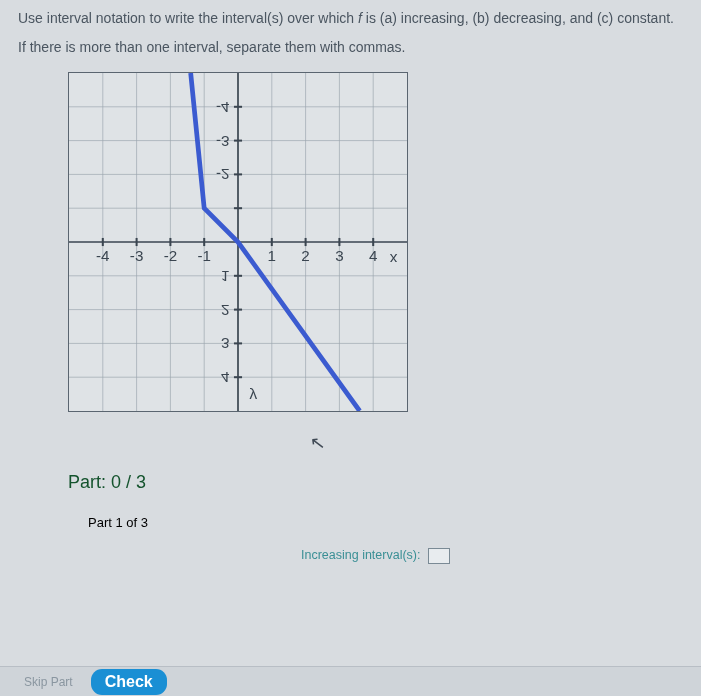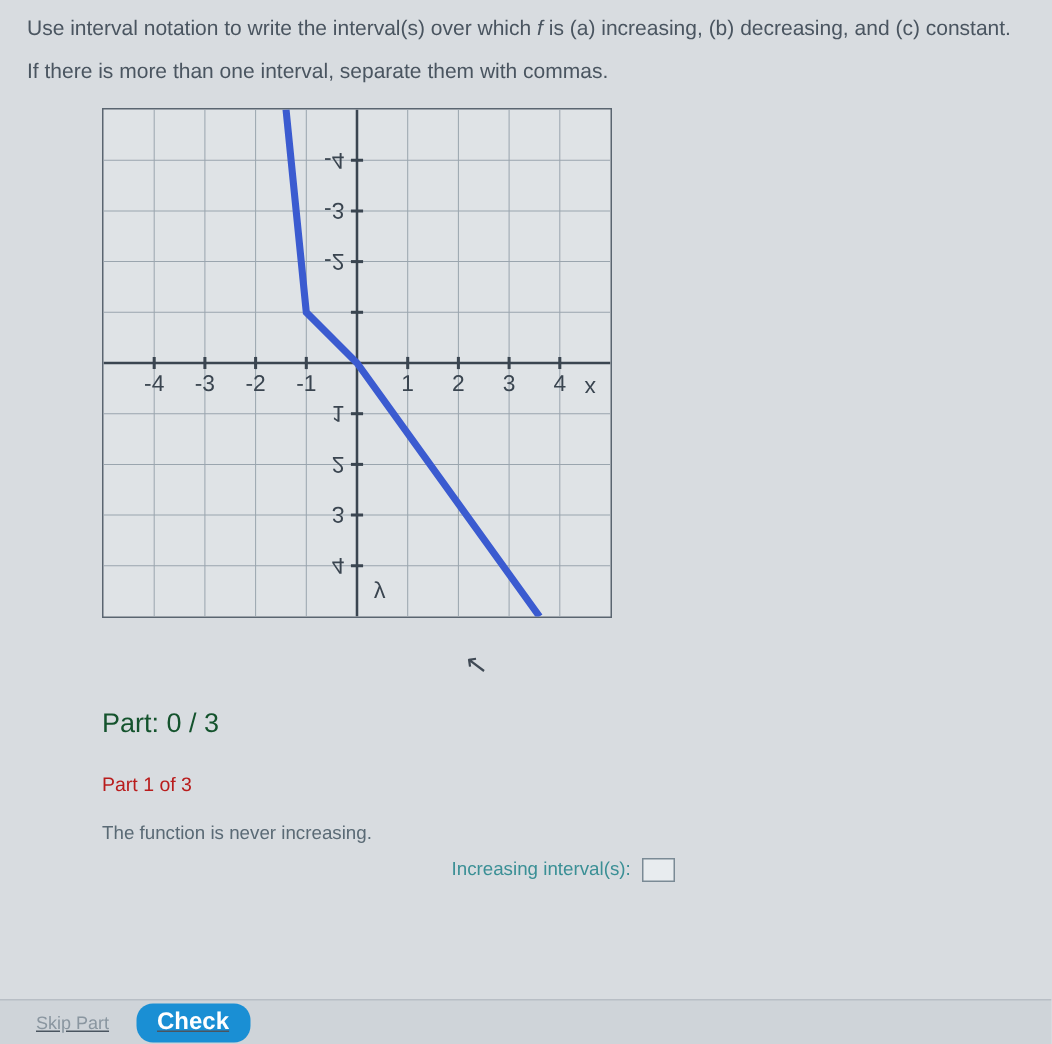--- a/index.html
+++ b/index.html
@@ -27,23 +27,23 @@
       margin: 14px 0 0 50px;
       position: relative;
     }
     .graph-inner { position: absolute; inset: 0; }
     .parts-progress {
       margin: 60px 0 0 50px;
       font-size: 18px;
       color: #14532d;
     }
     .part-header {
-      margin: 22px 0 0 50px;
+      margin: 22px 0 0 70px;
       font-size: 13px;
-      color: #b91c1c;
+      color: #000000;
     }
     .answer-area {
       margin: 18px 0 0 50px;
       position: relative;
     }
     .opt-line {
       font-size: 12.5px;
       color: #5a6a75;
       margin: 10px 0;
     }
@@ -60,21 +60,20 @@
     .bottom-bar {
       position: absolute;
       left: 0; right: 0; bottom: 0;
       height: 30px;
       background: #cfd4d9;
       border-top: 1px solid #b8bec5;
       padding-left: 18px;
       display: flex;
       align-items: center;
       gap: 12px;
-      text-decoration: underline;
     }
     .skip-btn {
       font-size: 12px;
       color: #8a96a0;
       background: transparent;
       border: none;
       padding: 4px 6px;
     }
     .check-btn {
       background: #1a8fd4;
@@ -169,21 +168,20 @@
   </svg>
 </div>
 
 <div class="cursor">↖</div>
 
 <div class="parts-progress">Part: 0 / 3</div>
 <div class="part-header">Part 1 of 3</div>
 
 <div class="answer-area">
 
-  <div class="opt-line">The function is never increasing.</div>
   <div class="opt-line teal">
     <span>Increasing interval(s):</span>
     <span class="inline-input"></span>
   </div>
 </div>
 
 <div class="bottom-bar">
   <button class="skip-btn">Skip Part</button>
   <button class="check-btn">Check</button>
 </div>

